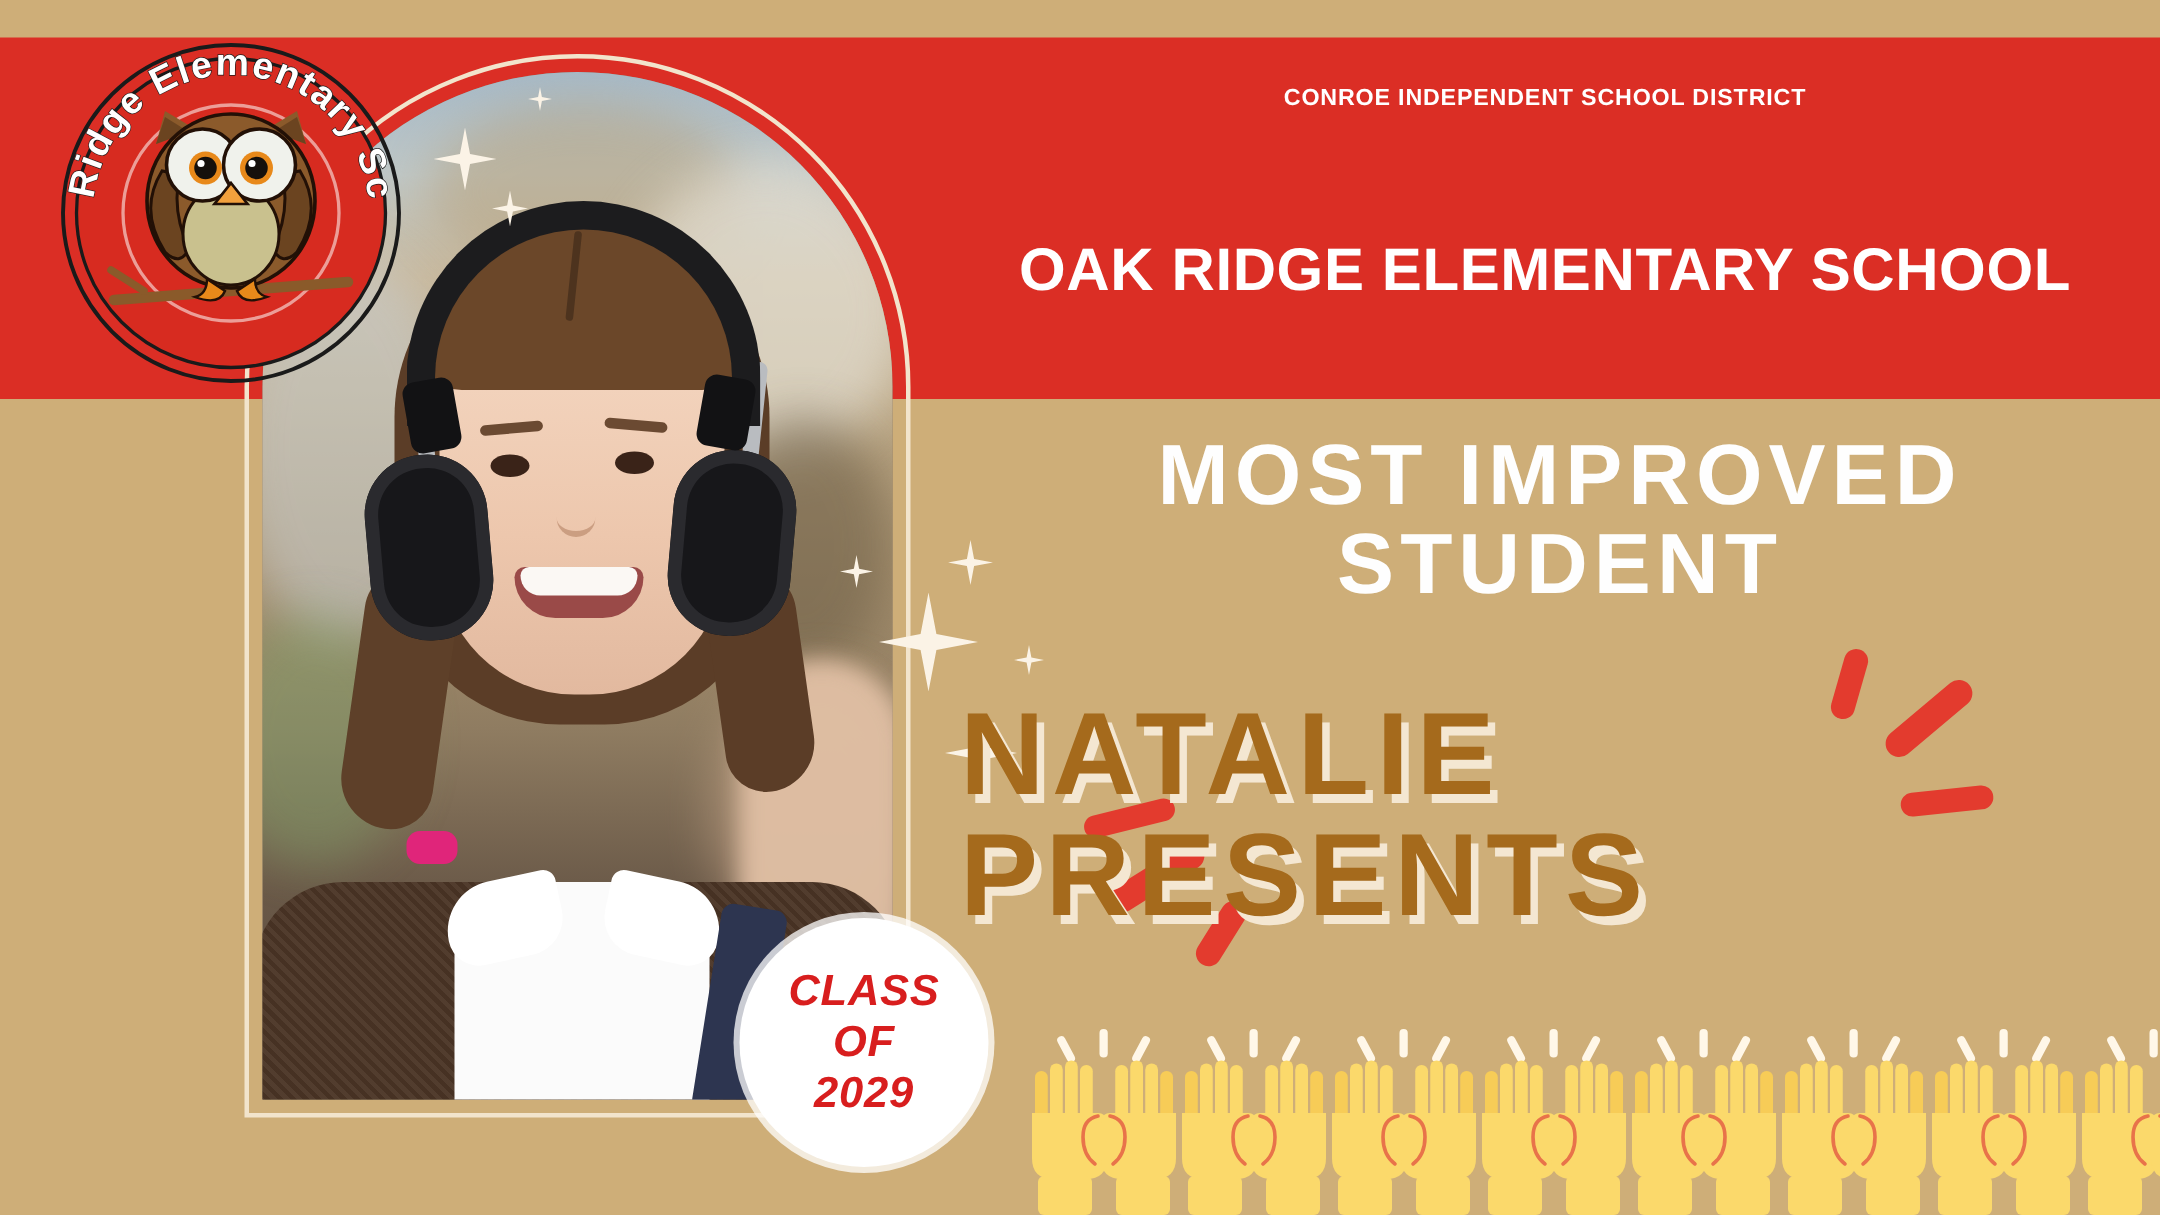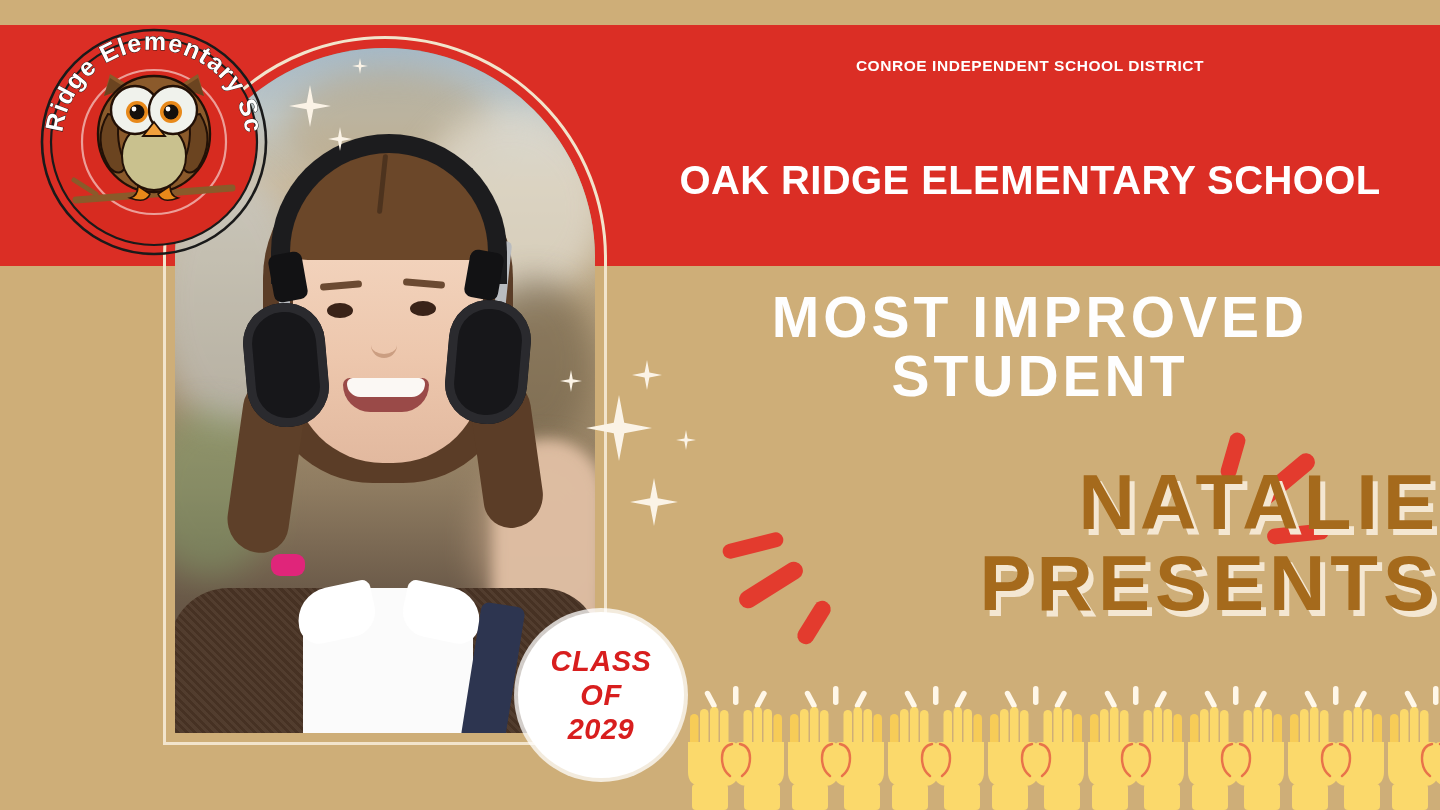--- a/index.html
+++ b/index.html
@@ -231,42 +231,42 @@
     font-size:57px;
     font-weight:bold;
     letter-spacing:4px;
     line-height:1.03;
     z-index:6;
   }
   .student-name{
     position:absolute;
     left:640px; top:462px;
     width:800px;
-    text-align:right;
+    text-align:left;
     color:#A56A1C;
     font-size:78px;
     font-weight:bold;
     letter-spacing:5px;
     line-height:1.04;
     text-shadow:5px 6px 0 #F4E7D2;
     z-index:6;
   }
 
   
   .stick{
     position:absolute;
     background:#E33B2E;
     border-radius:10px;
     z-index:5;
   }
 
   
   .class-badge{
     position:absolute;
-    left:518px; top:612px;
+    left:493px; top:612px;
     width:166px; height:166px;
     z-index:8;
   }
   .badge-circle{
     position:absolute; inset:0;
     background:#ffffff;
     border-radius:50%;
     box-shadow:0 0 0 4px rgba(255,255,255,.75);
   }
   .badge-text{

